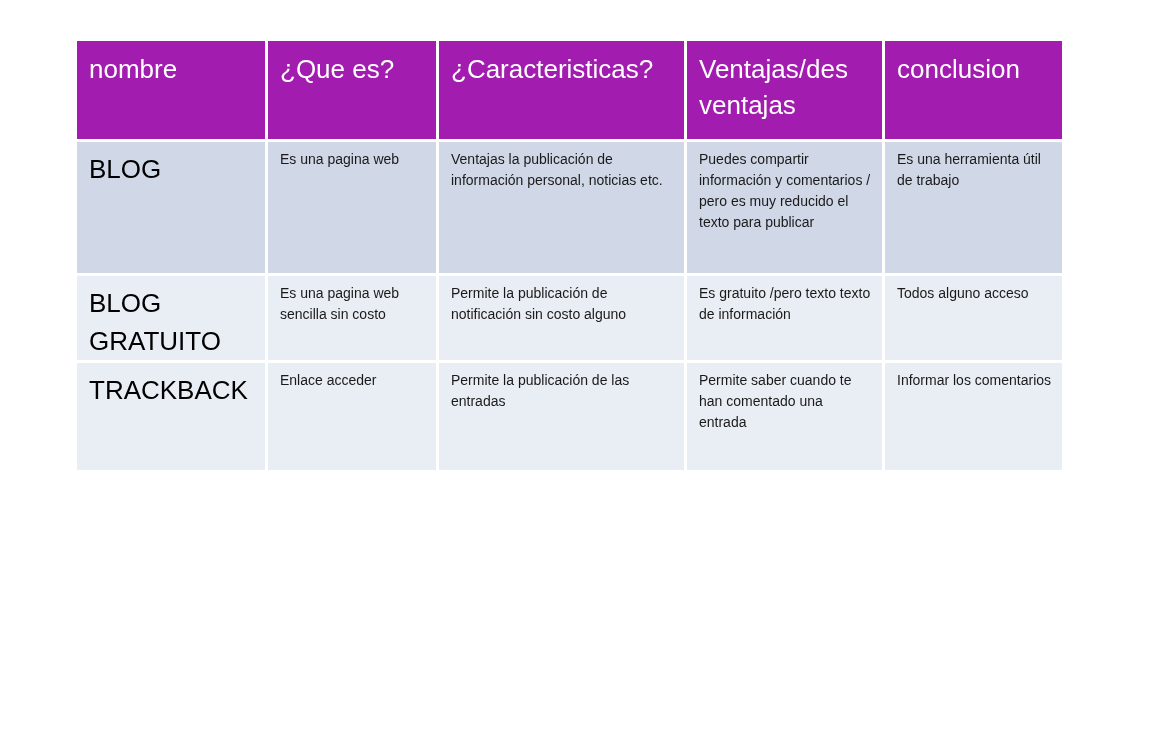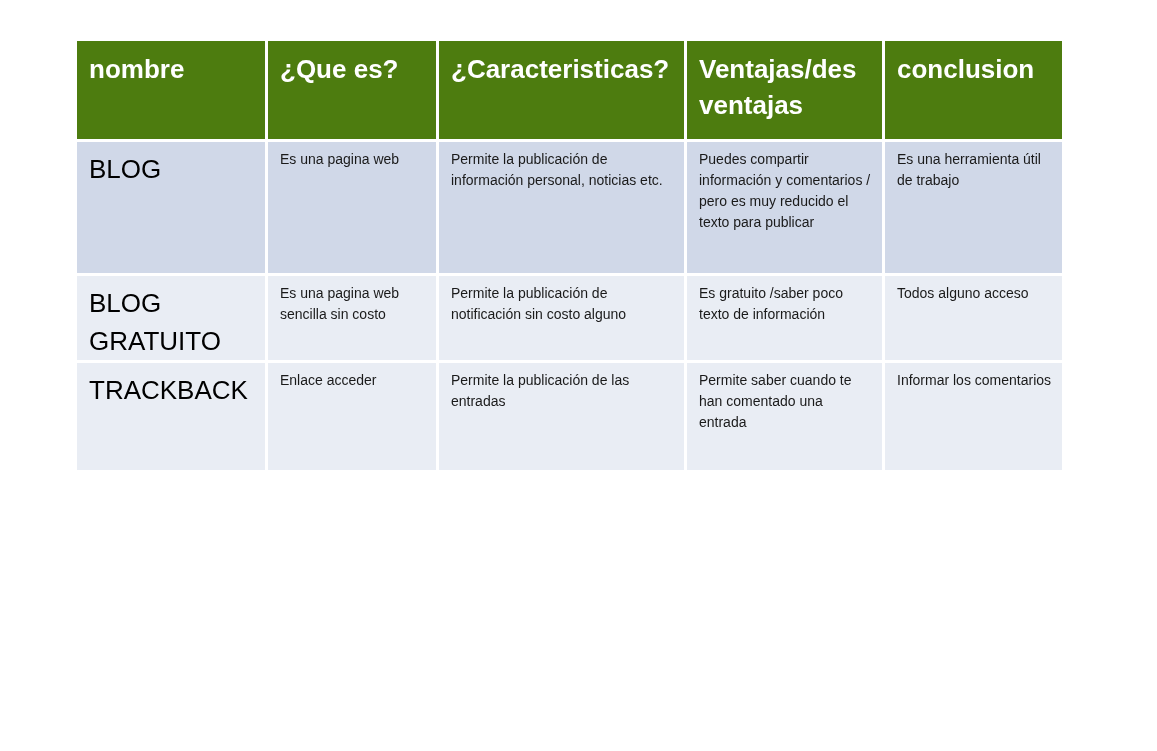--- a/index.html
+++ b/index.html
@@ -1,19 +1,19 @@
 <!DOCTYPE html>
 <html><head>
 <meta charset="utf-8">
 <style>
   html, body { margin:0; padding:0; background:#ffffff; }
   body { width:1157px; height:751px; position:relative; overflow:hidden; font-family:"Liberation Sans", sans-serif; }
   table { position:absolute; left:74px; top:38px; border-collapse:collapse; table-layout:fixed; }
   td, th { border:3px solid #ffffff; vertical-align:top; text-align:left; padding:0; }
-  th { background:#4d7c0f; color:#ffffff; font-weight:bold; font-size:26px; line-height:36px; padding:10px 10px 0 12px; height:88px; }
+  th { background:#a21caf; color:#ffffff; font-weight:normal; font-size:26px; line-height:36px; padding:10px 10px 0 12px; height:88px; }
   td { color:#1a1a1a; font-size:14px; line-height:21px; padding:7px 10px 0 12px; }
   tr.odd td { background:#d0d8e8; }
   tr.even td { background:#e9edf4; }
   td.name { font-size:26px; line-height:38px; color:#000; padding:8px 10px 0 12px; }
 </style>
 </head>
 <body>
 
 <table>
   <colgroup>
@@ -29,29 +29,29 @@
       <th>¿Que es?</th>
       <th>¿Caracteristicas?</th>
       <th>Ventajas/des ventajas</th>
       <th>conclusion</th>
     </tr>
   </thead>
   <tbody>
     <tr class="odd" style="height:134px">
       <td class="name">BLOG</td>
       <td>Es una pagina web</td>
-      <td>Permite la publicación de información personal, noticias etc.</td>
+      <td>Ventajas la publicación de información personal, noticias etc.</td>
       <td>Puedes compartir información y comentarios / pero es muy reducido el texto para publicar</td>
       <td>Es una herramienta útil de trabajo</td>
     </tr>
     <tr class="even" style="height:85px">
       <td class="name">BLOG GRATUITO</td>
       <td>Es una pagina web sencilla sin costo</td>
       <td>Permite la publicación de notificación sin costo alguno</td>
-      <td>Es gratuito /saber poco texto de información</td>
+      <td>Es gratuito /pero texto texto de información</td>
       <td>Todos alguno acceso</td>
     </tr>
     <tr class="even" style="height:110px">
       <td class="name">TRACKBACK</td>
       <td>Enlace acceder</td>
       <td>Permite la publicación de las entradas</td>
       <td>Permite saber cuando te han comentado una entrada</td>
       <td>Informar los comentarios</td>
     </tr>
   </tbody>

